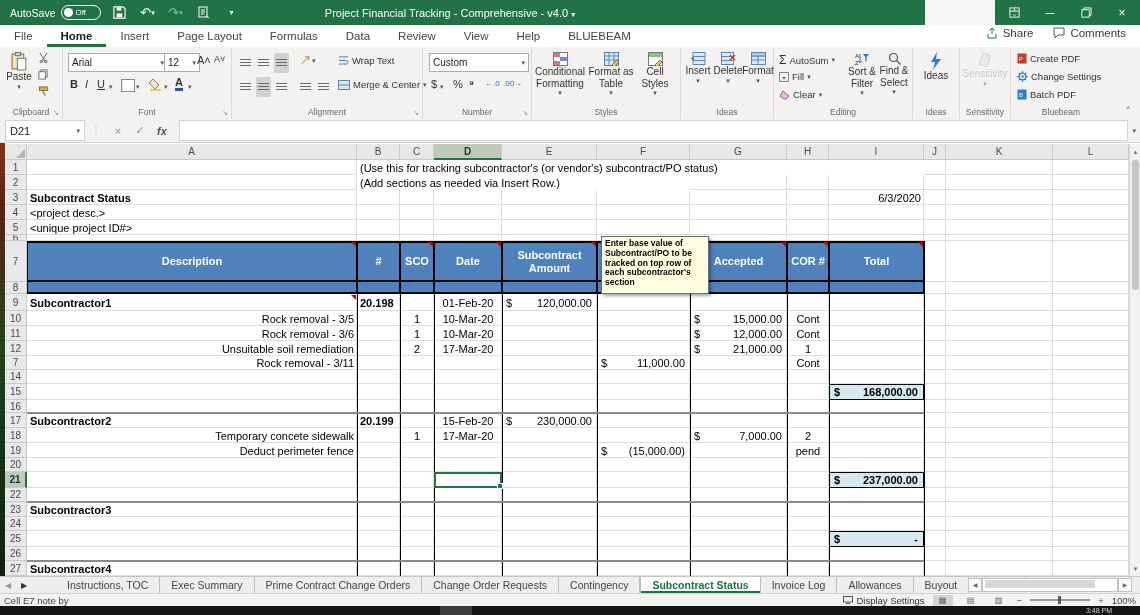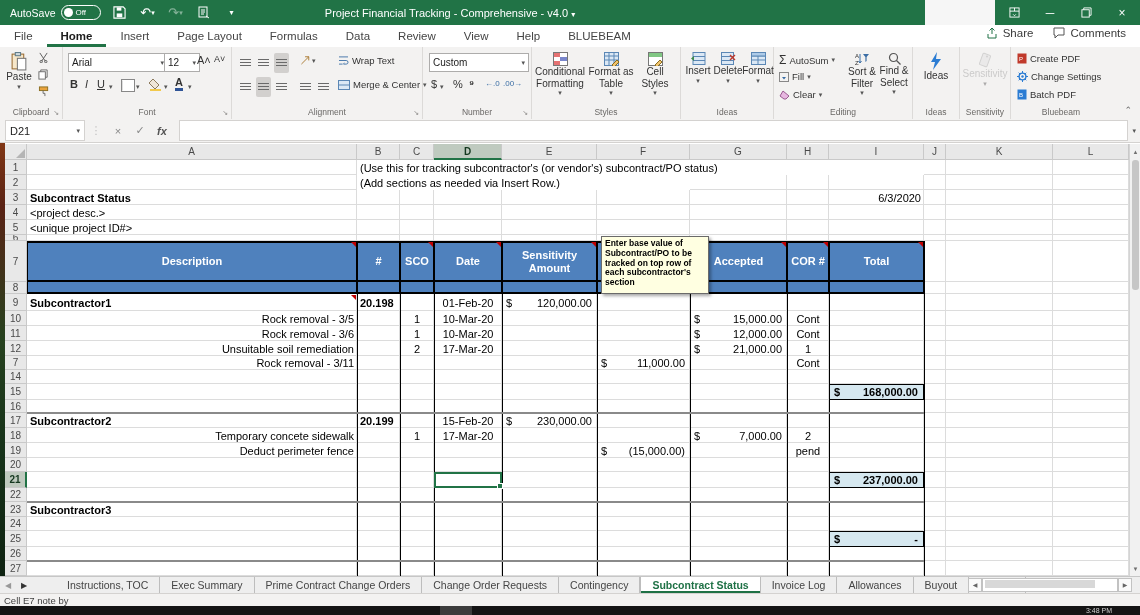--- a/index.html
+++ b/index.html
@@ -842,21 +842,21 @@
     <div class="cc bg" style="left: 357px; top: 160px; width: 567px; height: 15px; position: absolute;">(Use this for tracking subcontractor's (or vendor's) subcontract/PO status)</div>
     <div class="cc bg" style="left: 357px; top: 175px; width: 333px; height: 15px; position: absolute;">(Add sections as needed via Insert Row.)</div>
     <div class="cc b" style="left: 27px; top: 190px; width: 330px; height: 15px; position: absolute;">Subcontract Status</div>
     <div class="cc ra" style="left: 829px; top: 190px; width: 95px; height: 15px; position: absolute;">6/3/2020</div>
     <div class="cc" style="left: 27px; top: 205px; width: 330px; height: 15px; position: absolute;">&lt;project desc.&gt;</div>
     <div class="cc th" style="left: 27px; top: 241px; width: 330px; height: 41px; position: absolute;">Description</div>
     <div class="cc" style="left: 27px; top: 220px; width: 330px; height: 15px; position: absolute;">&lt;unique project ID#&gt;</div>
     <div class="cc th" style="left: 357px; top: 241px; width: 43px; height: 41px; position: absolute;">#</div>
     <div class="cc th" style="left: 400px; top: 241px; width: 34px; height: 41px; position: absolute;">SCO</div>
     <div class="cc th" style="left: 434px; top: 241px; width: 68px; height: 41px; position: absolute;">Date</div>
-    <div class="cc th" style="left: 502px; top: 241px; width: 95px; height: 41px; position: absolute;">Sensitivity Amount</div>
+    <div class="cc th" style="left: 502px; top: 241px; width: 95px; height: 41px; position: absolute;">Subcontract Amount</div>
     <div class="cc th" style="left: 597px; top: 241px; width: 93px; height: 41px; position: absolute;"></div>
     <div class="cc th" style="left: 690px; top: 241px; width: 97px; height: 41px; position: absolute;">Accepted</div>
     <div class="cc th" style="left: 787px; top: 241px; width: 42px; height: 41px; position: absolute;">COR #</div>
     <div class="cc th" style="left: 829px; top: 241px; width: 95px; height: 41px; position: absolute;">Total</div>
     <div class="cc band" style="left: 27px; top: 282px; width: 330px; height: 12px; position: absolute;"></div>
     <div class="cc band" style="left: 357px; top: 282px; width: 43px; height: 12px; position: absolute;"></div>
     <div class="cc band" style="left: 400px; top: 282px; width: 34px; height: 12px; position: absolute;"></div>
     <div class="cc band" style="left: 434px; top: 282px; width: 68px; height: 12px; position: absolute;"></div>
     <div class="cc band" style="left: 502px; top: 282px; width: 95px; height: 12px; position: absolute;"></div>
     <div class="cc band" style="left: 597px; top: 282px; width: 93px; height: 12px; position: absolute;"></div>
@@ -927,20 +927,21 @@
     <div class="cc ctr" style="left: 787px; top: 443px; width: 42px; height: 15px; position: absolute;">pend</div>
     <div class="cc tot money" style="left: 829px; top: 472px; width: 95px; height: 16px; position: absolute;">
       <span>$</span>
       <span>237,000.00</span>
     </div>
     <div class="cc b" style="left: 27px; top: 502px; width: 330px; height: 15px; position: absolute;">Subcontractor3</div>
     <div class="cc tot money" style="left: 829px; top: 531px; width: 95px; height: 16px; position: absolute;">
       <span>$</span>
       <span>-</span>
     </div>
+    <div class="cc b" style="left: 27px; top: 561px; width: 330px; height: 15px; position: absolute;">Subcontractor4</div>
     <div class="vline" style="left: 357px; top: 241px; width: 1px; height: 335px; position: absolute;"></div>
     <div class="vline" style="left: 400px; top: 241px; width: 1px; height: 335px; position: absolute;"></div>
     <div class="vline" style="left: 434px; top: 241px; width: 1px; height: 335px; position: absolute;"></div>
     <div class="vline" style="left: 502px; top: 241px; width: 1px; height: 335px; position: absolute;"></div>
     <div class="vline" style="left: 597px; top: 241px; width: 1px; height: 335px; position: absolute;"></div>
     <div class="vline" style="left: 690px; top: 241px; width: 1px; height: 335px; position: absolute;"></div>
     <div class="vline" style="left: 787px; top: 241px; width: 1px; height: 335px; position: absolute;"></div>
     <div class="vline" style="left: 829px; top: 241px; width: 1px; height: 335px; position: absolute;"></div>
     <div class="vline" style="left: 924px; top: 241px; width: 1px; height: 335px; position: absolute;"></div>
     <div class="hline" style="left: 27px; top: 241px; width: 897px; height: 2px; position: absolute;"></div>
@@ -991,17 +992,35 @@
 <div id="hscroll">
   <span class="harrow">◀</span>
   <div id="htrack">
       <div id="hthumb"></div>
     </div>
   <span class="harrow">▶</span>
 </div>
 
 <div id="statusbar" class="abs">
   <span id="sb-left">Cell E7 note by</span>
+  <div id="sb-right">
+    <span class="sm" style="font-size:9.5px">
+      <svg width="10" height="8" viewBox="0 0 10 8">
+          <rect x="0.5" y="0.5" width="9" height="5.5" fill="none" stroke="#555"></rect>
+          <path d="M3 7.5h4" stroke="#555"></path>
+        </svg>
+      <span>Display Settings</span>
+    </span>
+    <span class="viewic sel">▦</span>
+    <span class="viewic">▤</span>
+    <span class="viewic">▥</span>
+    <span style="color:#555">−</span>
+    <span id="zoomtrack">
+        <span id="zoomthumb"></span>
+      </span>
+    <span style="color:#555">+</span>
+    <span>100%</span>
+  </div>
 </div>
 
 <div id="taskbar" class="abs"></div>
 <div id="taskseg"></div>
 <div id="tasktime">3:48 PM</div>
 
 </body></html>

